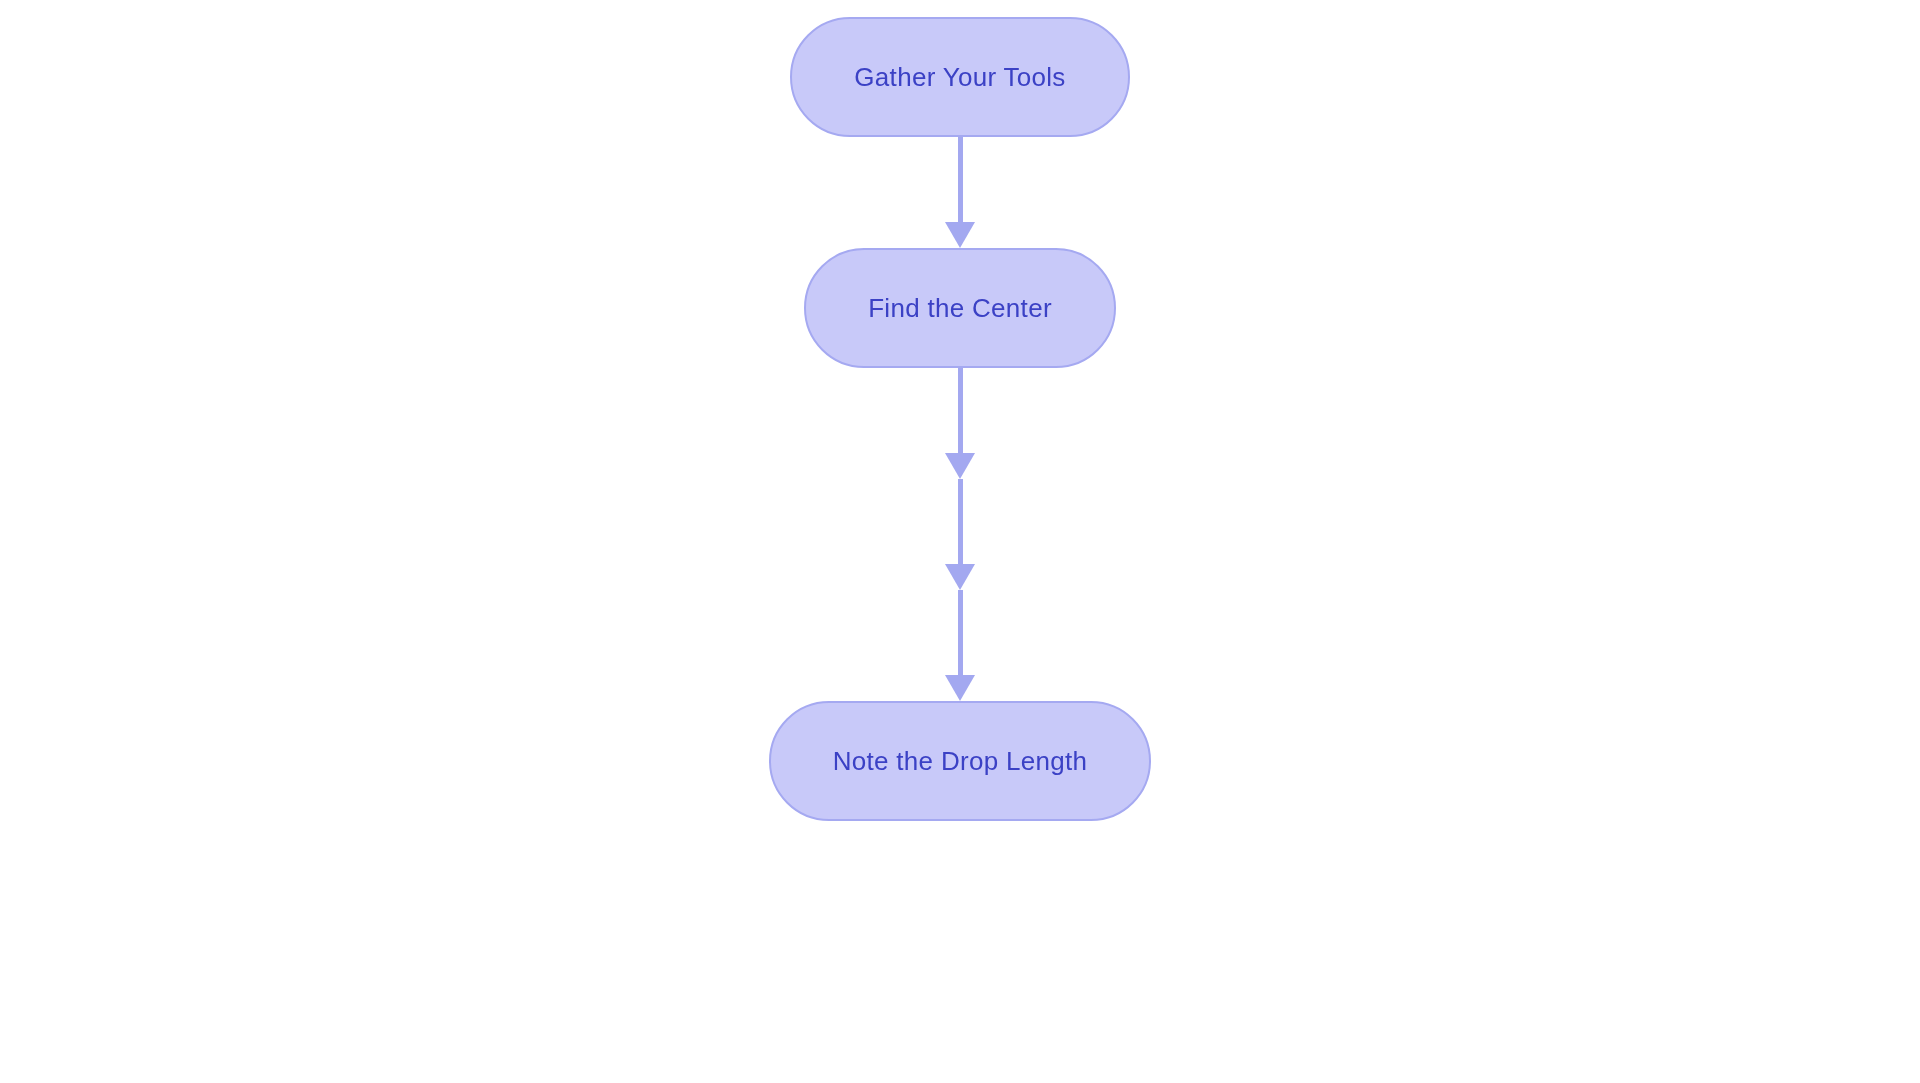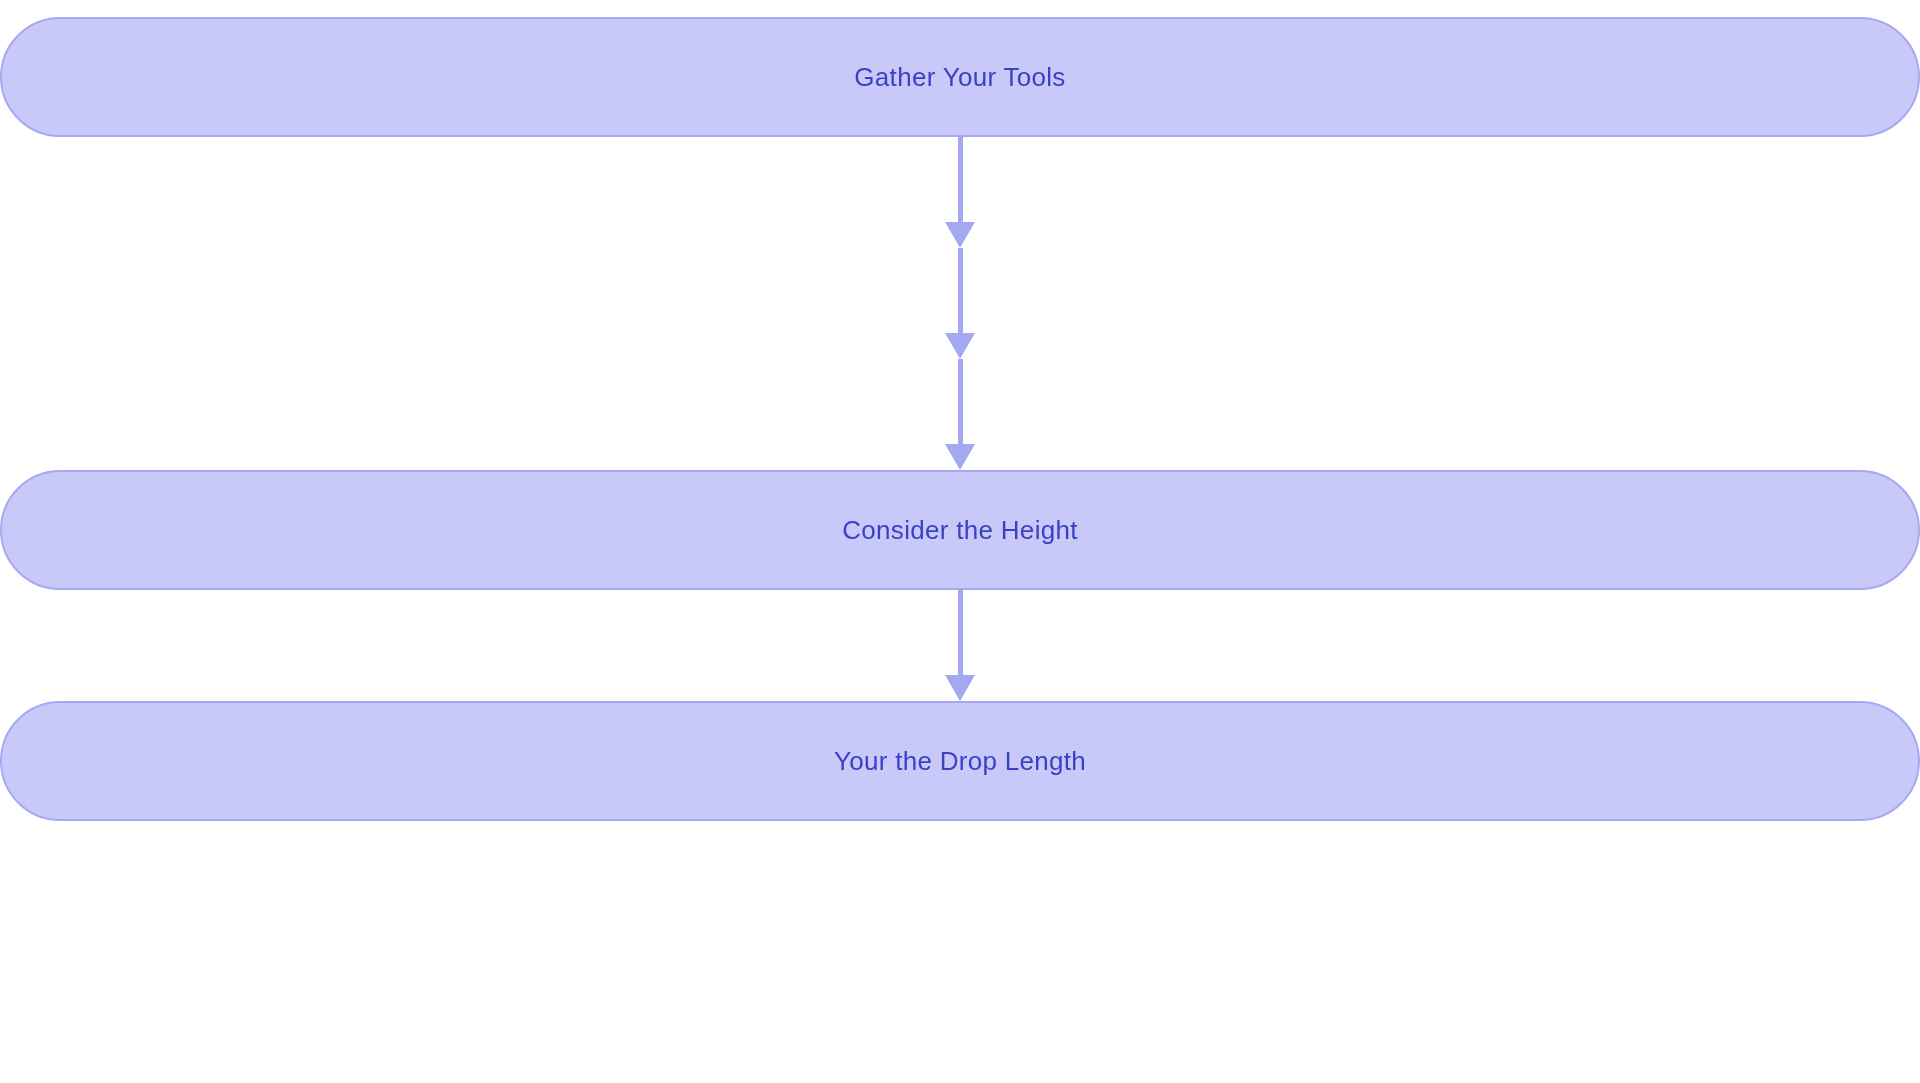--- a/index.html
+++ b/index.html
@@ -16,20 +16,21 @@
     background: var(--page-bg);
     overflow: hidden;
     font-family: "Liberation Sans", sans-serif;
   }
   .canvas {
     position: relative;
     width: 1920px;
     height: 1083px;
     display: flex;
     flex-direction: column;
+    align-items: center;
     padding-top: 17px;
   }
   .flow-node {
     height: 120px;
     min-width: 300px;
     padding: 0 62px;
     border-radius: 60px;
     background: var(--node-fill);
     border: 2px solid var(--node-border);
     color: var(--node-text);
@@ -70,38 +71,38 @@
 
   <div class="flow-node">
     <span>Gather Your Tools</span>
   </div>
 
   <div class="flow-arrow">
     <div class="arrow-line"></div>
     <div class="arrow-head"></div>
   </div>
 
+  <div class="flow-node">
+    <span>Find the Center</span>
+  </div>
+
+  <div class="flow-arrow">
+    <div class="arrow-line"></div>
+    <div class="arrow-head"></div>
+  </div>
+
 
   <div class="flow-arrow">
     <div class="arrow-line"></div>
     <div class="arrow-head"></div>
   </div>
 
 
   <div class="flow-arrow">
     <div class="arrow-line"></div>
     <div class="arrow-head"></div>
   </div>
 
   <div class="flow-node">
-    <span>Consider the Height</span>
-  </div>
-
-  <div class="flow-arrow">
-    <div class="arrow-line"></div>
-    <div class="arrow-head"></div>
-  </div>
-
-  <div class="flow-node">
-    <span>Your the Drop Length</span>
+    <span>Note the Drop Length</span>
   </div>
 
 </div>
 
 </body></html>

